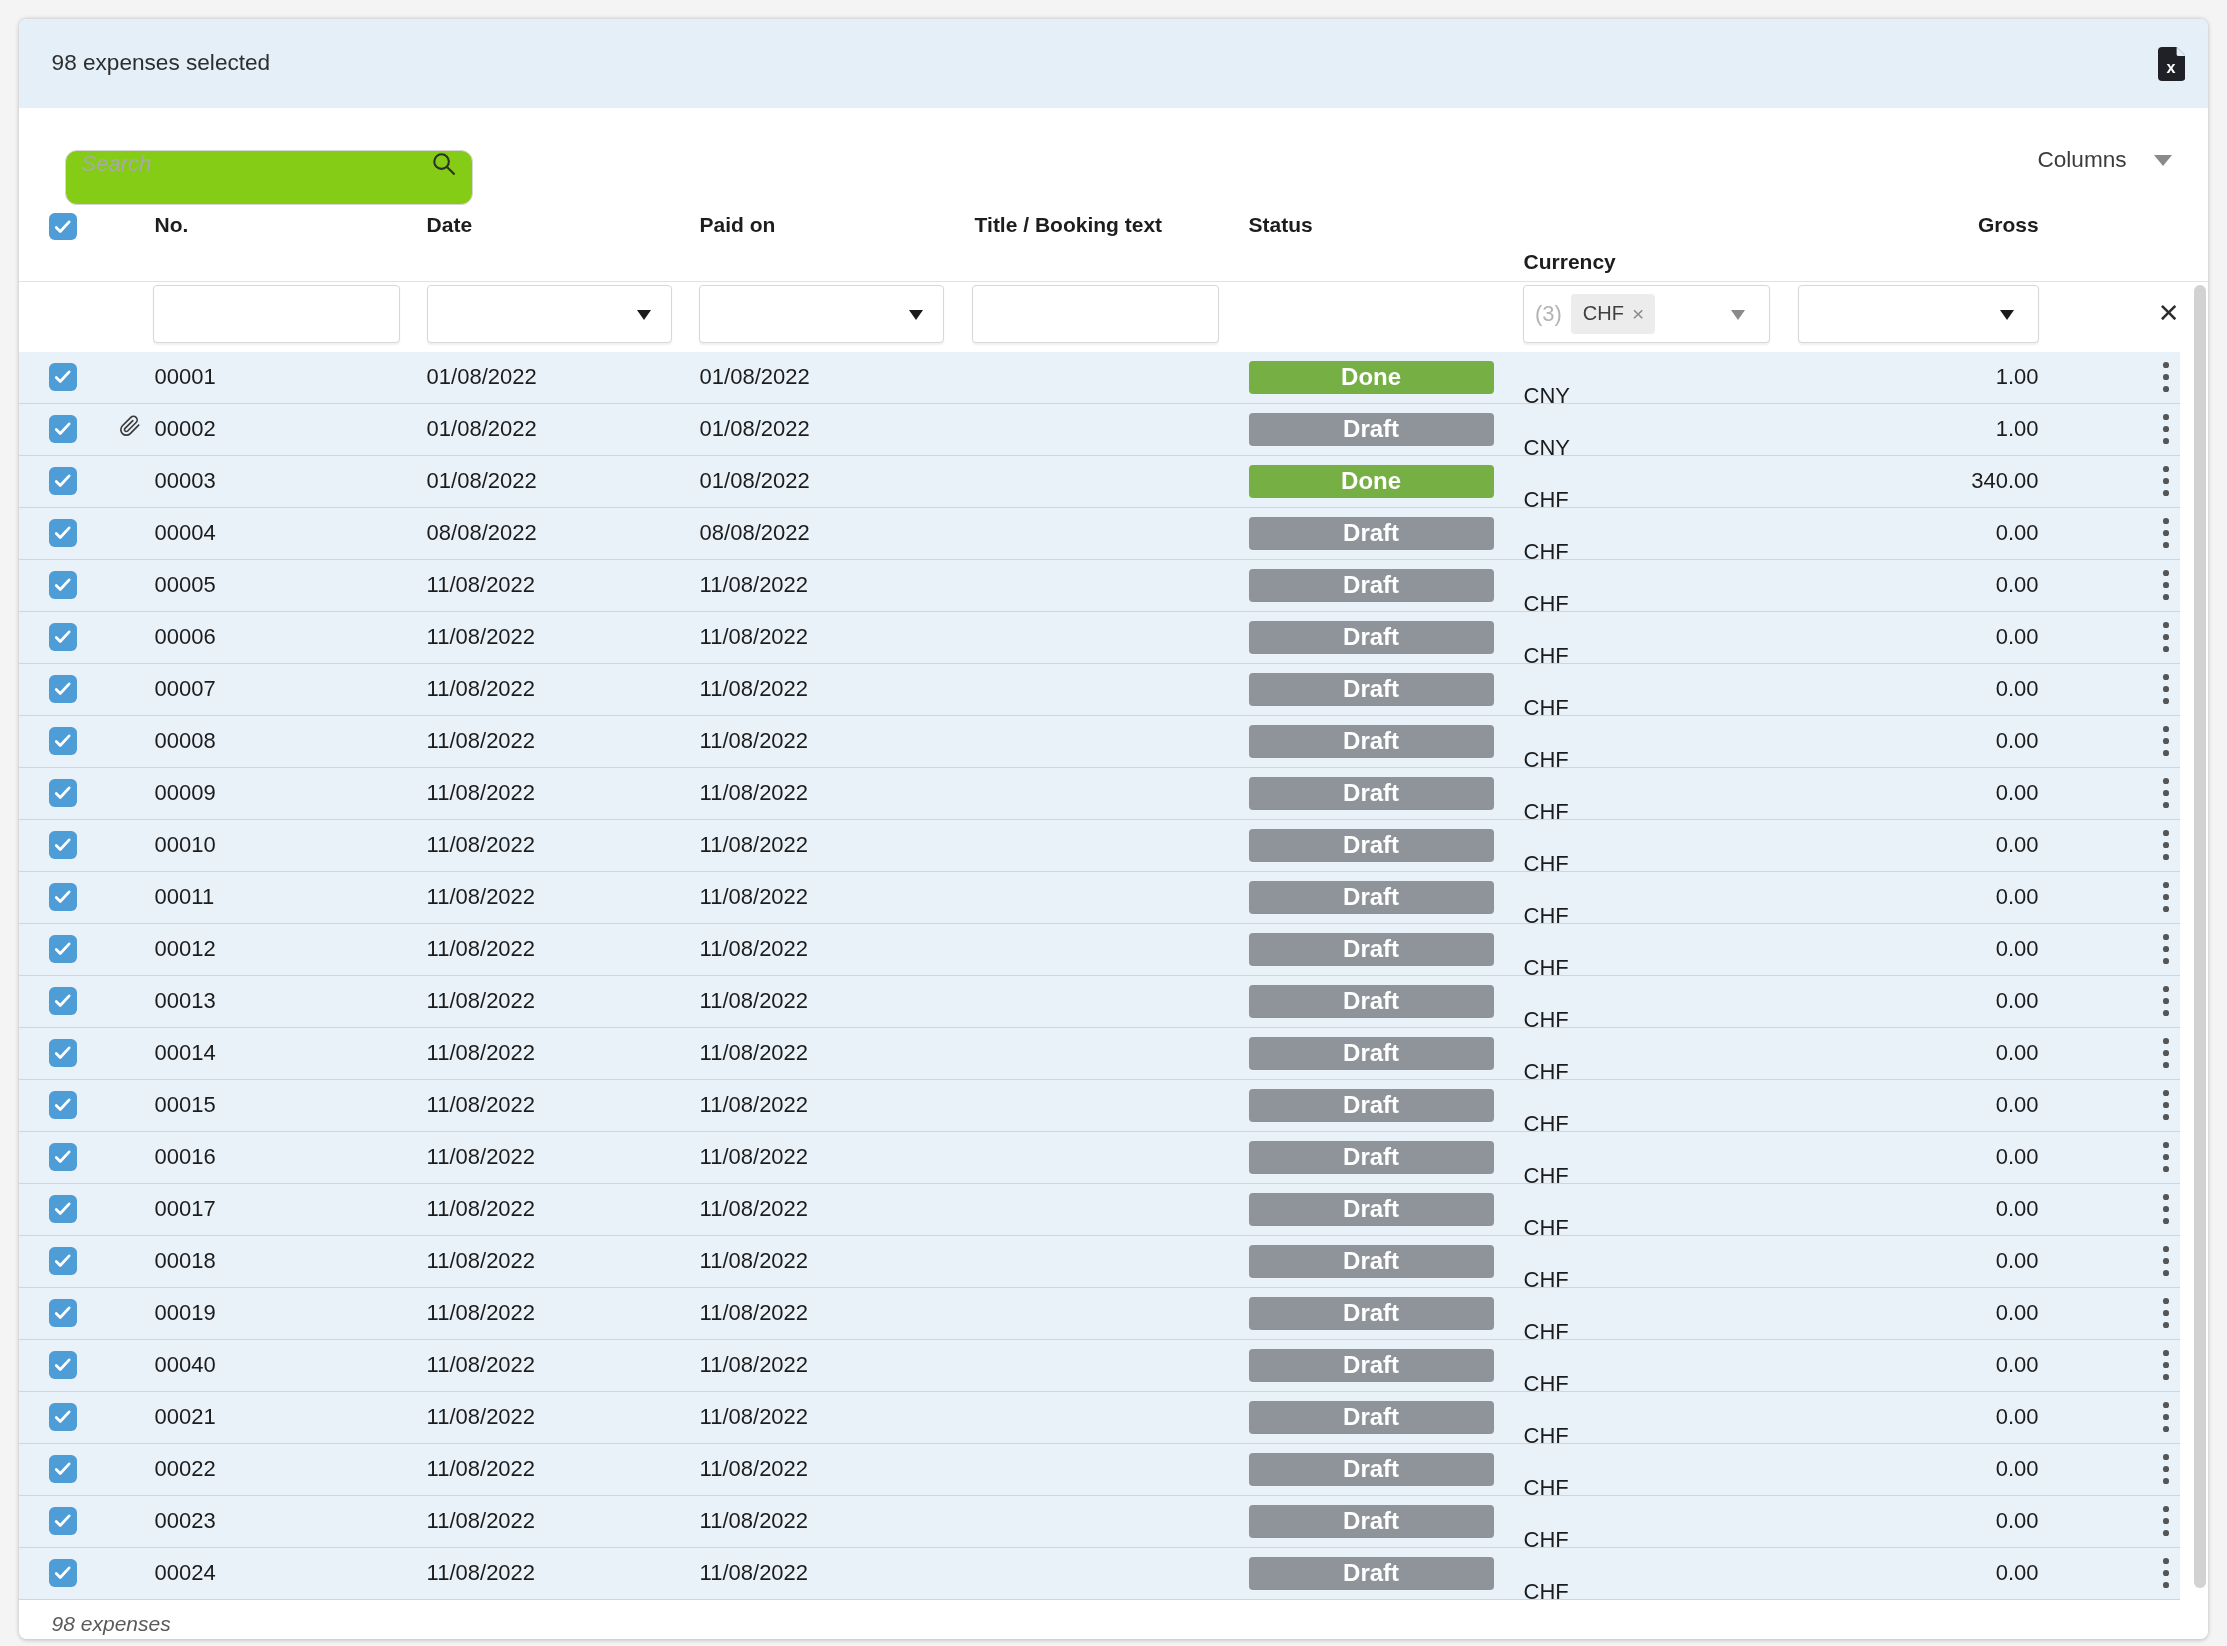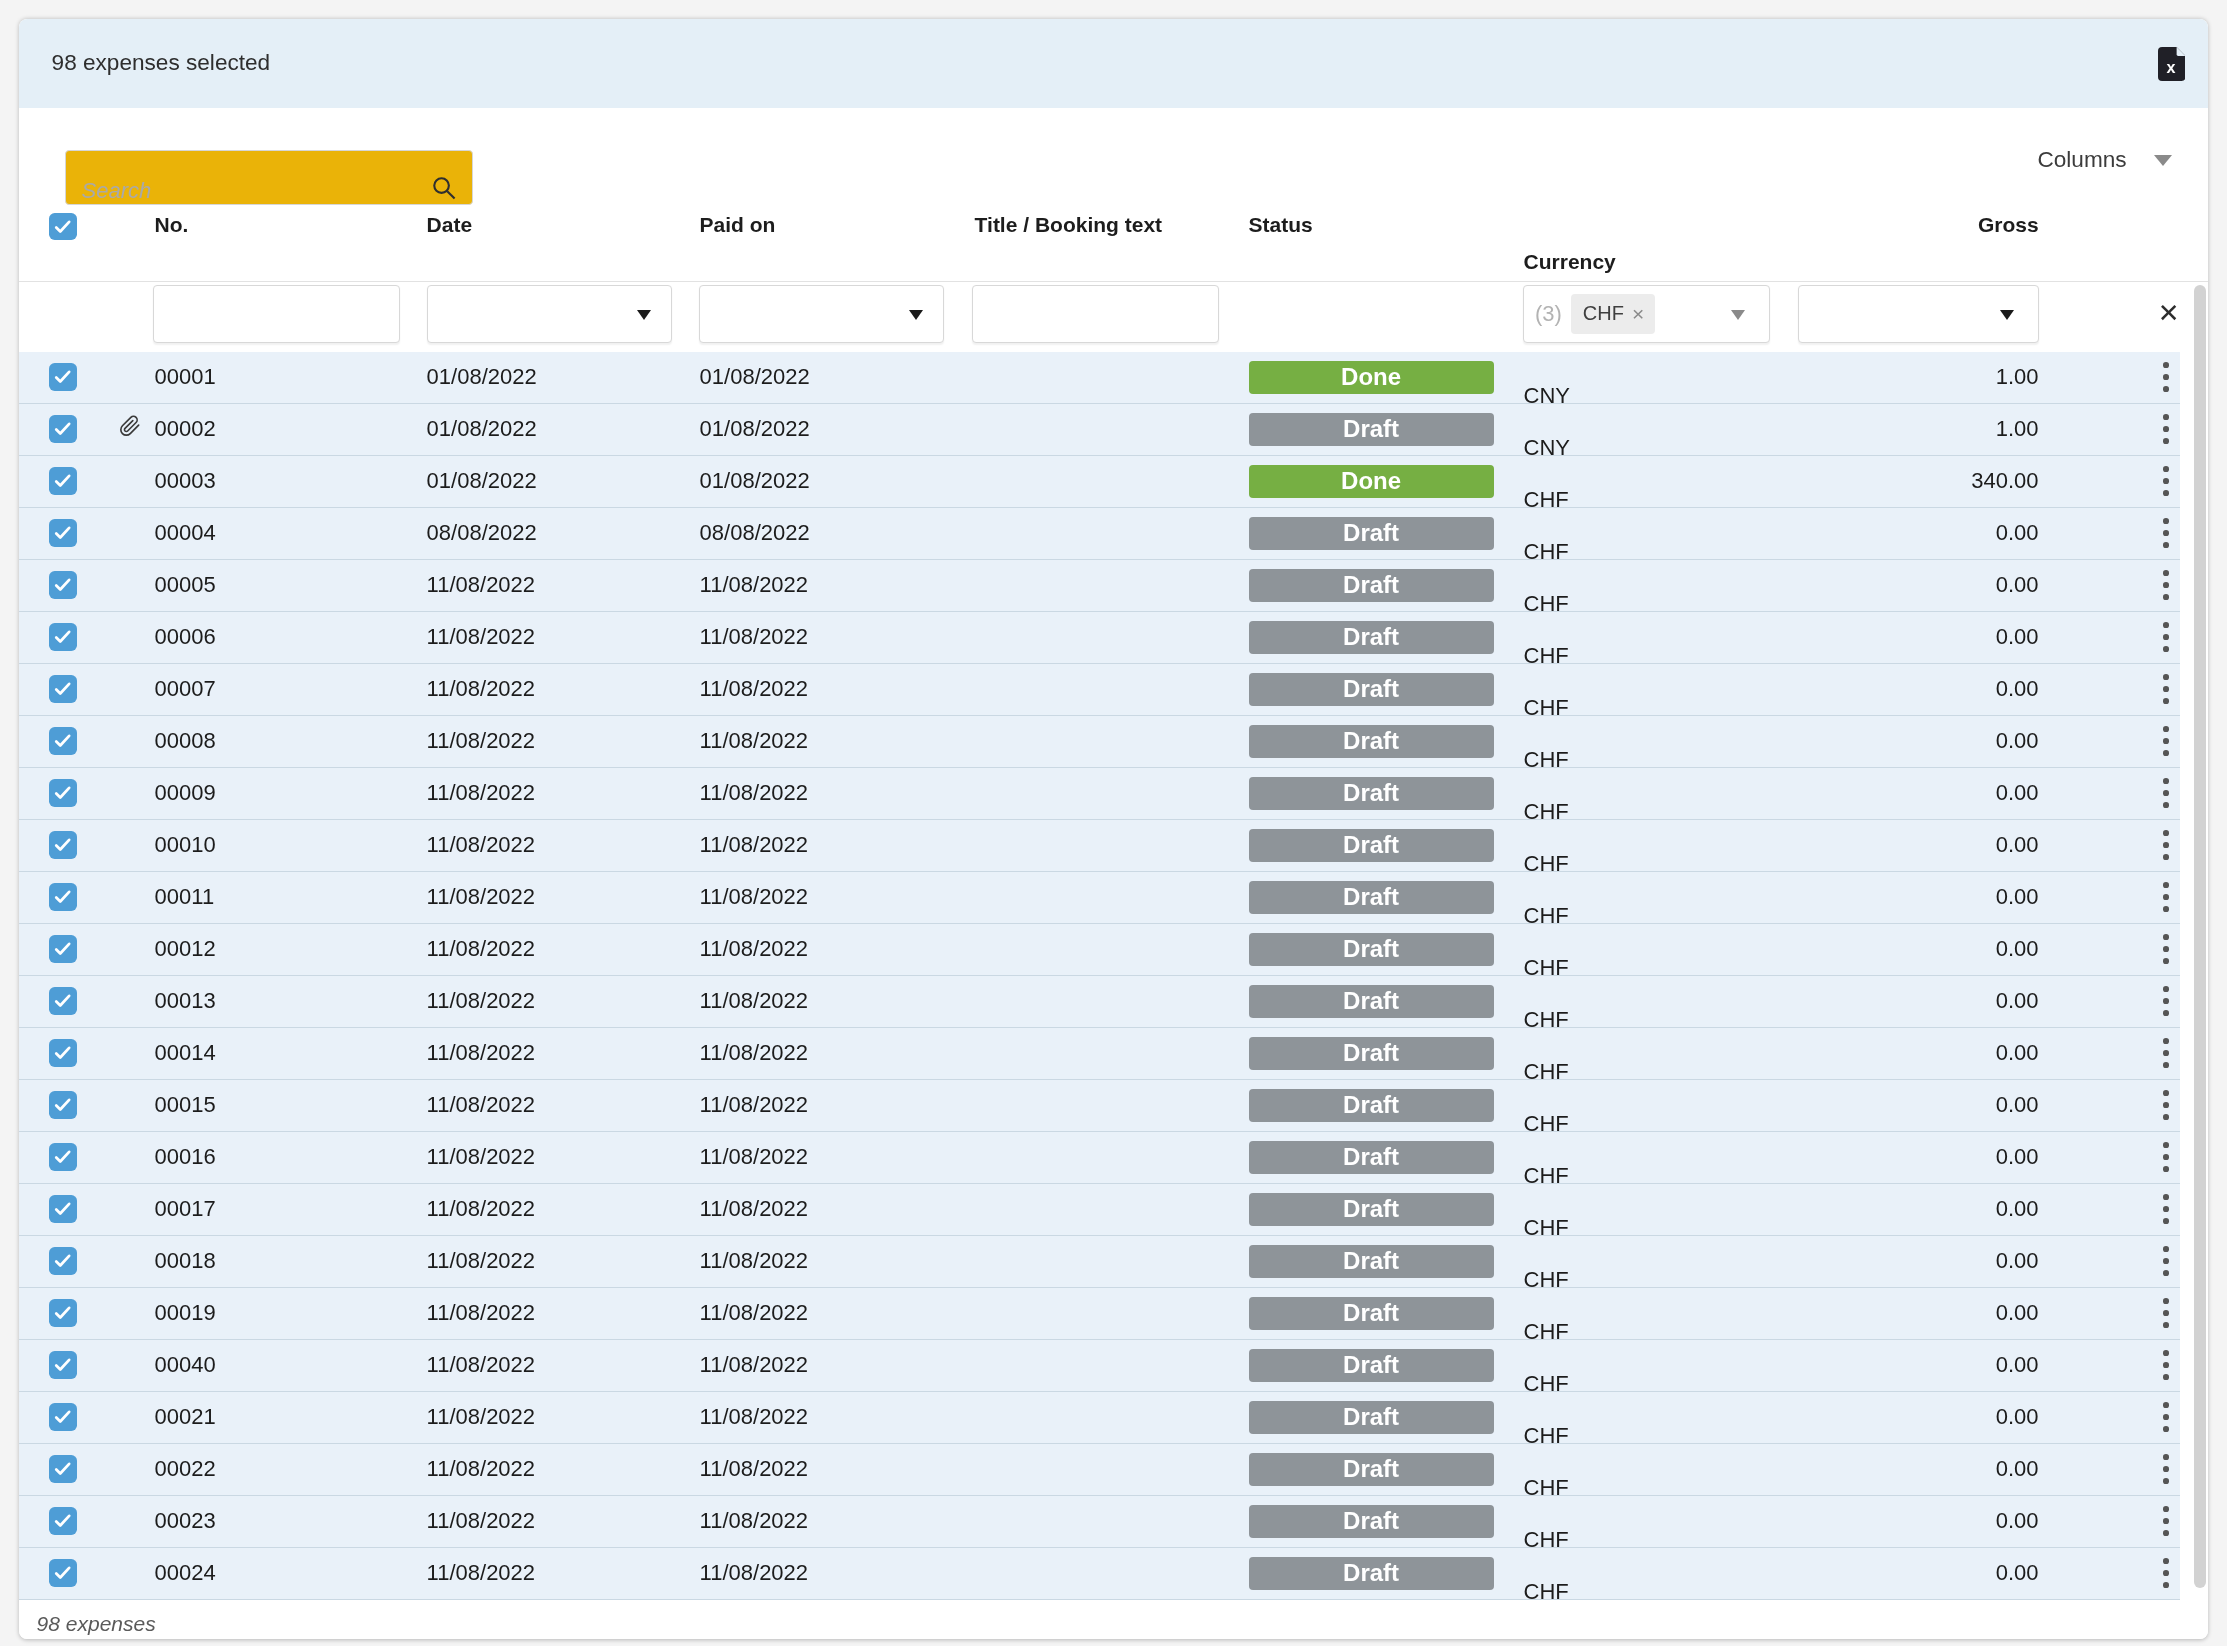--- a/index.html
+++ b/index.html
@@ -9,21 +9,21 @@
 
   
   .banner{position:relative;height:89px;background:#e4eff7;border-radius:8px 8px 0 0;
           display:flex;align-items:center;}
   .banner-text{margin-left:33px;font-size:22.6px;color:#2e2e2e;}
   .excel-icon{position:absolute;right:22.6px;top:28px;width:27.5px;height:34px;cursor:pointer;}
 
   
   .toolbar{position:relative;height:105px;}
   .searchbox{position:absolute;left:46px;top:42px;width:408px;height:55px;border:1.6px solid #d6d6d6;
-             border-radius:4px;box-sizing:border-box;display:flex;align-items:flex-end;background:#eab308;}
+             border-radius:12px;box-sizing:border-box;display:flex;align-items:flex-start;background:#84cc16;}
   .searchbox input{flex:1;border:none;outline:none;font-size:22px;font-style:italic;color:#444;
                    padding:0 8px 0 16px;background:transparent;font-family:inherit;}
   .searchbox input::placeholder{color:#a9a9a9;font-style:italic;}
   .search-icon{margin-right:14.6px;}
   .columns-ctl{position:absolute;right:36px;top:0;height:105px;display:flex;align-items:center;gap:27px;cursor:pointer;}
   .columns-label{font-size:22.6px;color:#3c3c3c;}
   .tri{width:0;height:0;border-left:9px solid transparent;border-right:9px solid transparent;border-top:11.3px solid #8a8a8a;}
 
   
   .c-check{width:89px;display:flex;align-items:center;justify-content:center;}
@@ -66,21 +66,21 @@
          display:flex;align-items:center;justify-content:center;}
   .dots{display:flex;flex-direction:column;gap:6.5px;margin-left:14.6px;cursor:pointer;}
   .dots i{width:5.7px;height:5.7px;border-radius:50%;background:#555;}
   .clip{margin-left:11.3px;}
 
   
   .vscroll{position:absolute;left:2175px;top:266px;width:12px;height:1303px;background:#d2d2d2;border-radius:6.5px;cursor:grab;}
 
   
   .footer{height:49px;display:flex;align-items:center;background:#fff;}
-  .footer-text{margin-left:18px;font-size:21px;font-style:italic;color:#5a5a5a;}
+  .footer-text{margin-left:33px;font-size:21px;font-style:italic;color:#5a5a5a;}
 </style>
 </head>
 <body>
 
 <div id="screen">
   <div id="card">
 
     <div class="banner">
       <span class="banner-text">98 expenses selected</span>
       <span class="excel-icon">

